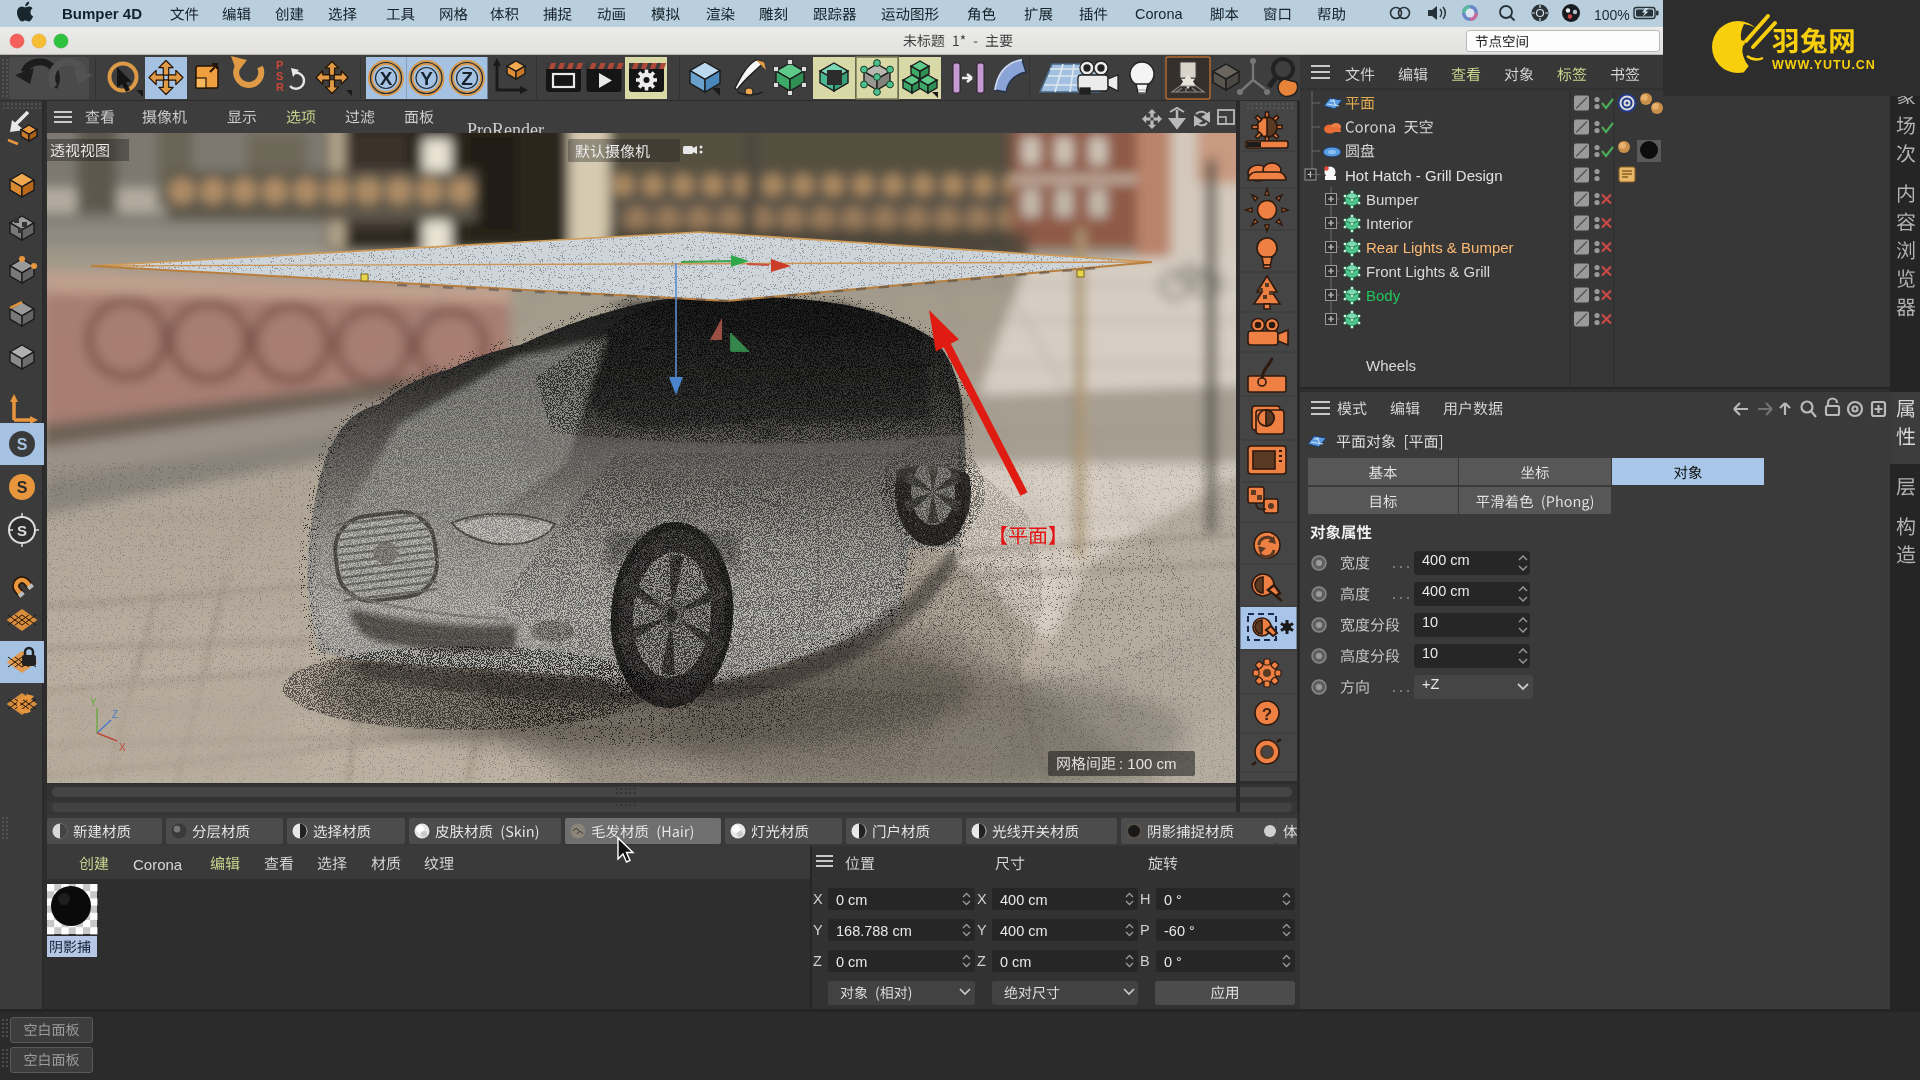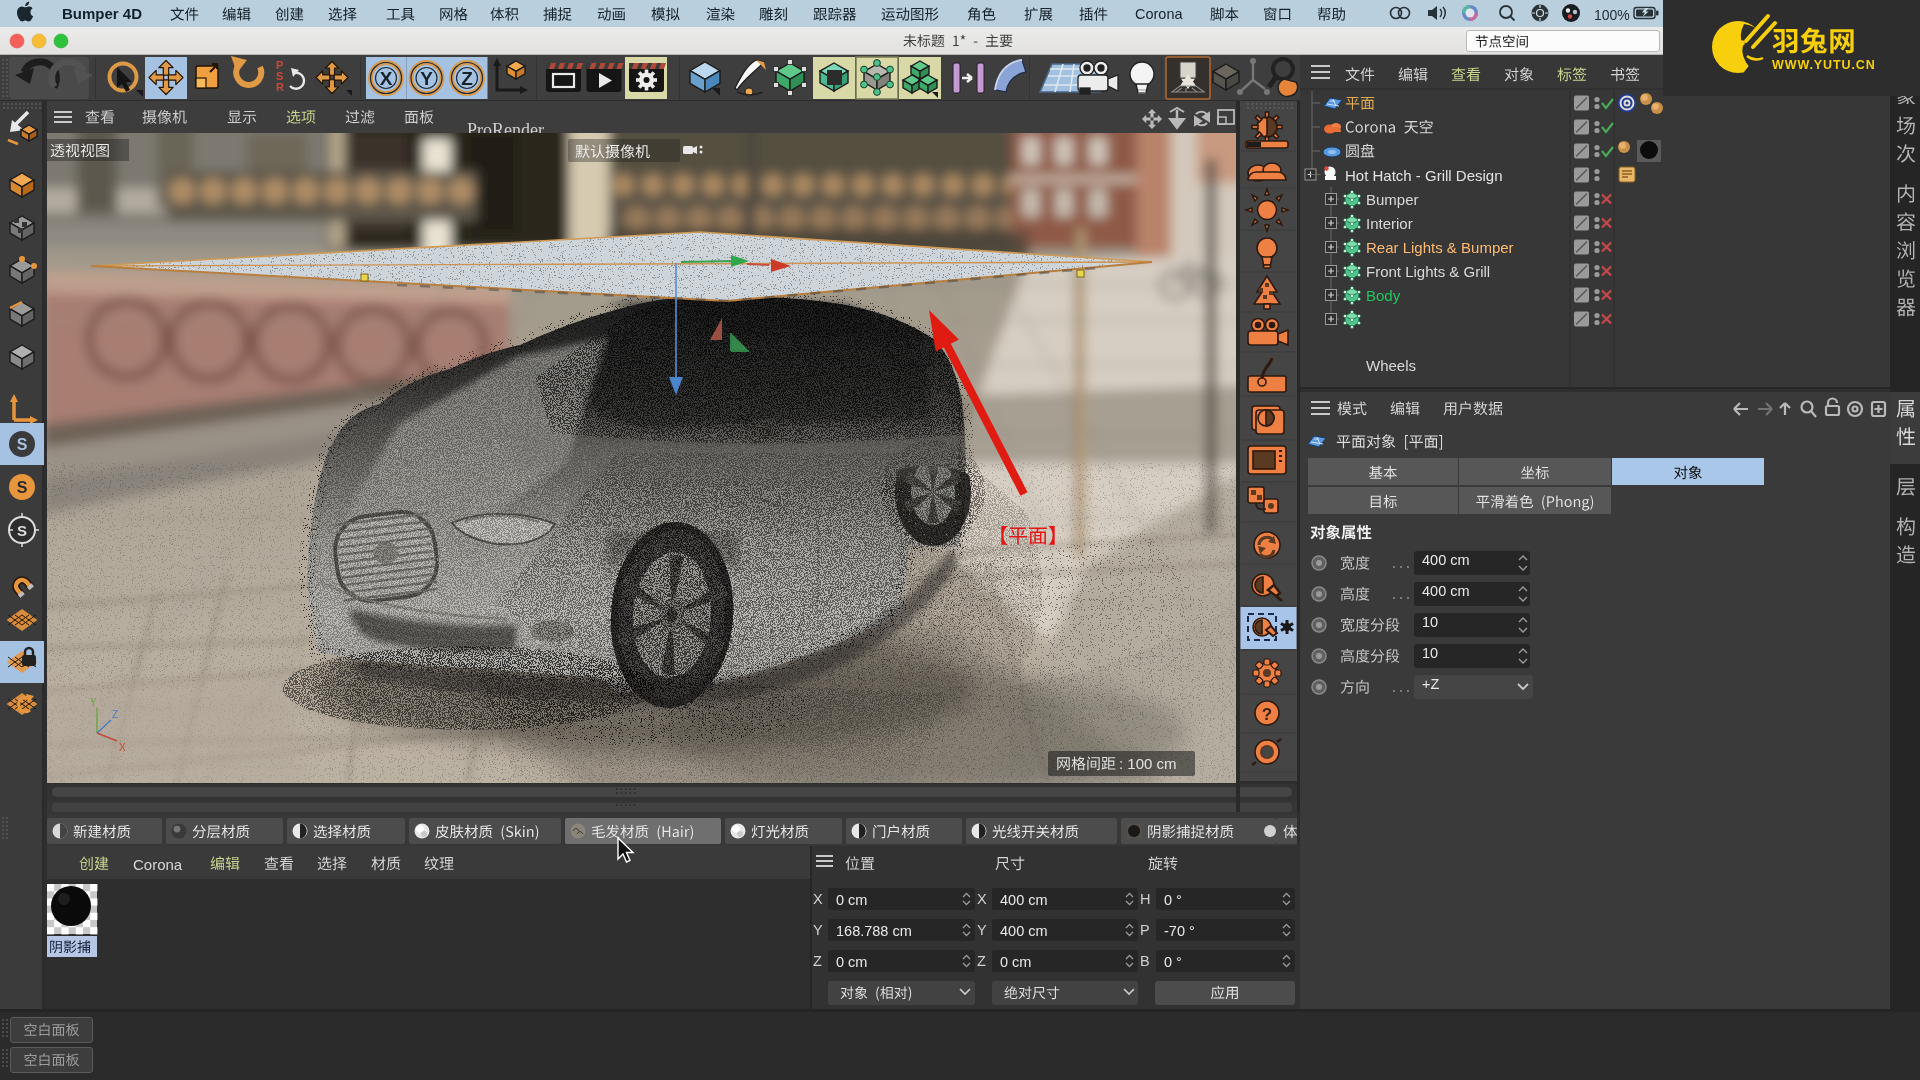--- a/index.html
+++ b/index.html
@@ -65,21 +65,21 @@
 <div class="abs" style="left:992px;top:919px;width:146px;height:22px;background:#262626;border-radius:3px"></div>
 <div class="txt" style="left:1000px;top:922.5px;font-size:14.5px;color:#e8e8e8;font-weight:normal;">400 cm</div>
 <div class="txt" style="left:977px;top:953px;font-size:14.5px;color:#cfcfcf;font-weight:normal;">Z</div>
 <div class="abs" style="left:992px;top:950px;width:146px;height:22px;background:#262626;border-radius:3px"></div>
 <div class="txt" style="left:1000px;top:953.5px;font-size:14.5px;color:#e8e8e8;font-weight:normal;">0 cm</div>
 <div class="txt" style="left:1140px;top:891px;font-size:14.5px;color:#cfcfcf;font-weight:normal;">H</div>
 <div class="abs" style="left:1156px;top:888px;width:139px;height:22px;background:#262626;border-radius:3px"></div>
 <div class="txt" style="left:1164px;top:891.5px;font-size:14.5px;color:#e8e8e8;font-weight:normal;">0 °</div>
 <div class="txt" style="left:1140px;top:922px;font-size:14.5px;color:#cfcfcf;font-weight:normal;">P</div>
 <div class="abs" style="left:1156px;top:919px;width:139px;height:22px;background:#262626;border-radius:3px"></div>
-<div class="txt" style="left:1164px;top:922.5px;font-size:14.5px;color:#e8e8e8;font-weight:normal;">-70 °</div>
+<div class="txt" style="left:1164px;top:922.5px;font-size:14.5px;color:#e8e8e8;font-weight:normal;">-60 °</div>
 <div class="txt" style="left:1140px;top:953px;font-size:14.5px;color:#cfcfcf;font-weight:normal;">B</div>
 <div class="abs" style="left:1156px;top:950px;width:139px;height:22px;background:#262626;border-radius:3px"></div>
 <div class="txt" style="left:1164px;top:953.5px;font-size:14.5px;color:#e8e8e8;font-weight:normal;">0 °</div>
 <div class="abs" style="left:828px;top:981px;width:147px;height:24px;background:#424242;border-radius:3px"></div>
 <div class="abs" style="left:992px;top:981px;width:146px;height:24px;background:#424242;border-radius:3px"></div>
 <div class="abs" style="left:1155px;top:981px;width:140px;height:24px;background:#4c4c4c;border-radius:3px"></div>
 <div class="abs" style="left:10px;top:1017px;width:83px;height:26px;background:#3d3d3d;border:1px solid #5a5a5a;border-radius:3px"></div>
 <div class="abs" style="left:10px;top:1047px;width:83px;height:26px;background:#3d3d3d;border:1px solid #5a5a5a;border-radius:3px"></div>
 <div class="abs" style="left:1890px;top:392px;width:30px;height:72px;background:#3c3c3c;"></div>
 <div class="txt" style="left:1772px;top:58px;font-size:12.5px;color:#f7cf0c;font-weight:bold;letter-spacing:0.9px">WWW.YUTU.CN</div>

